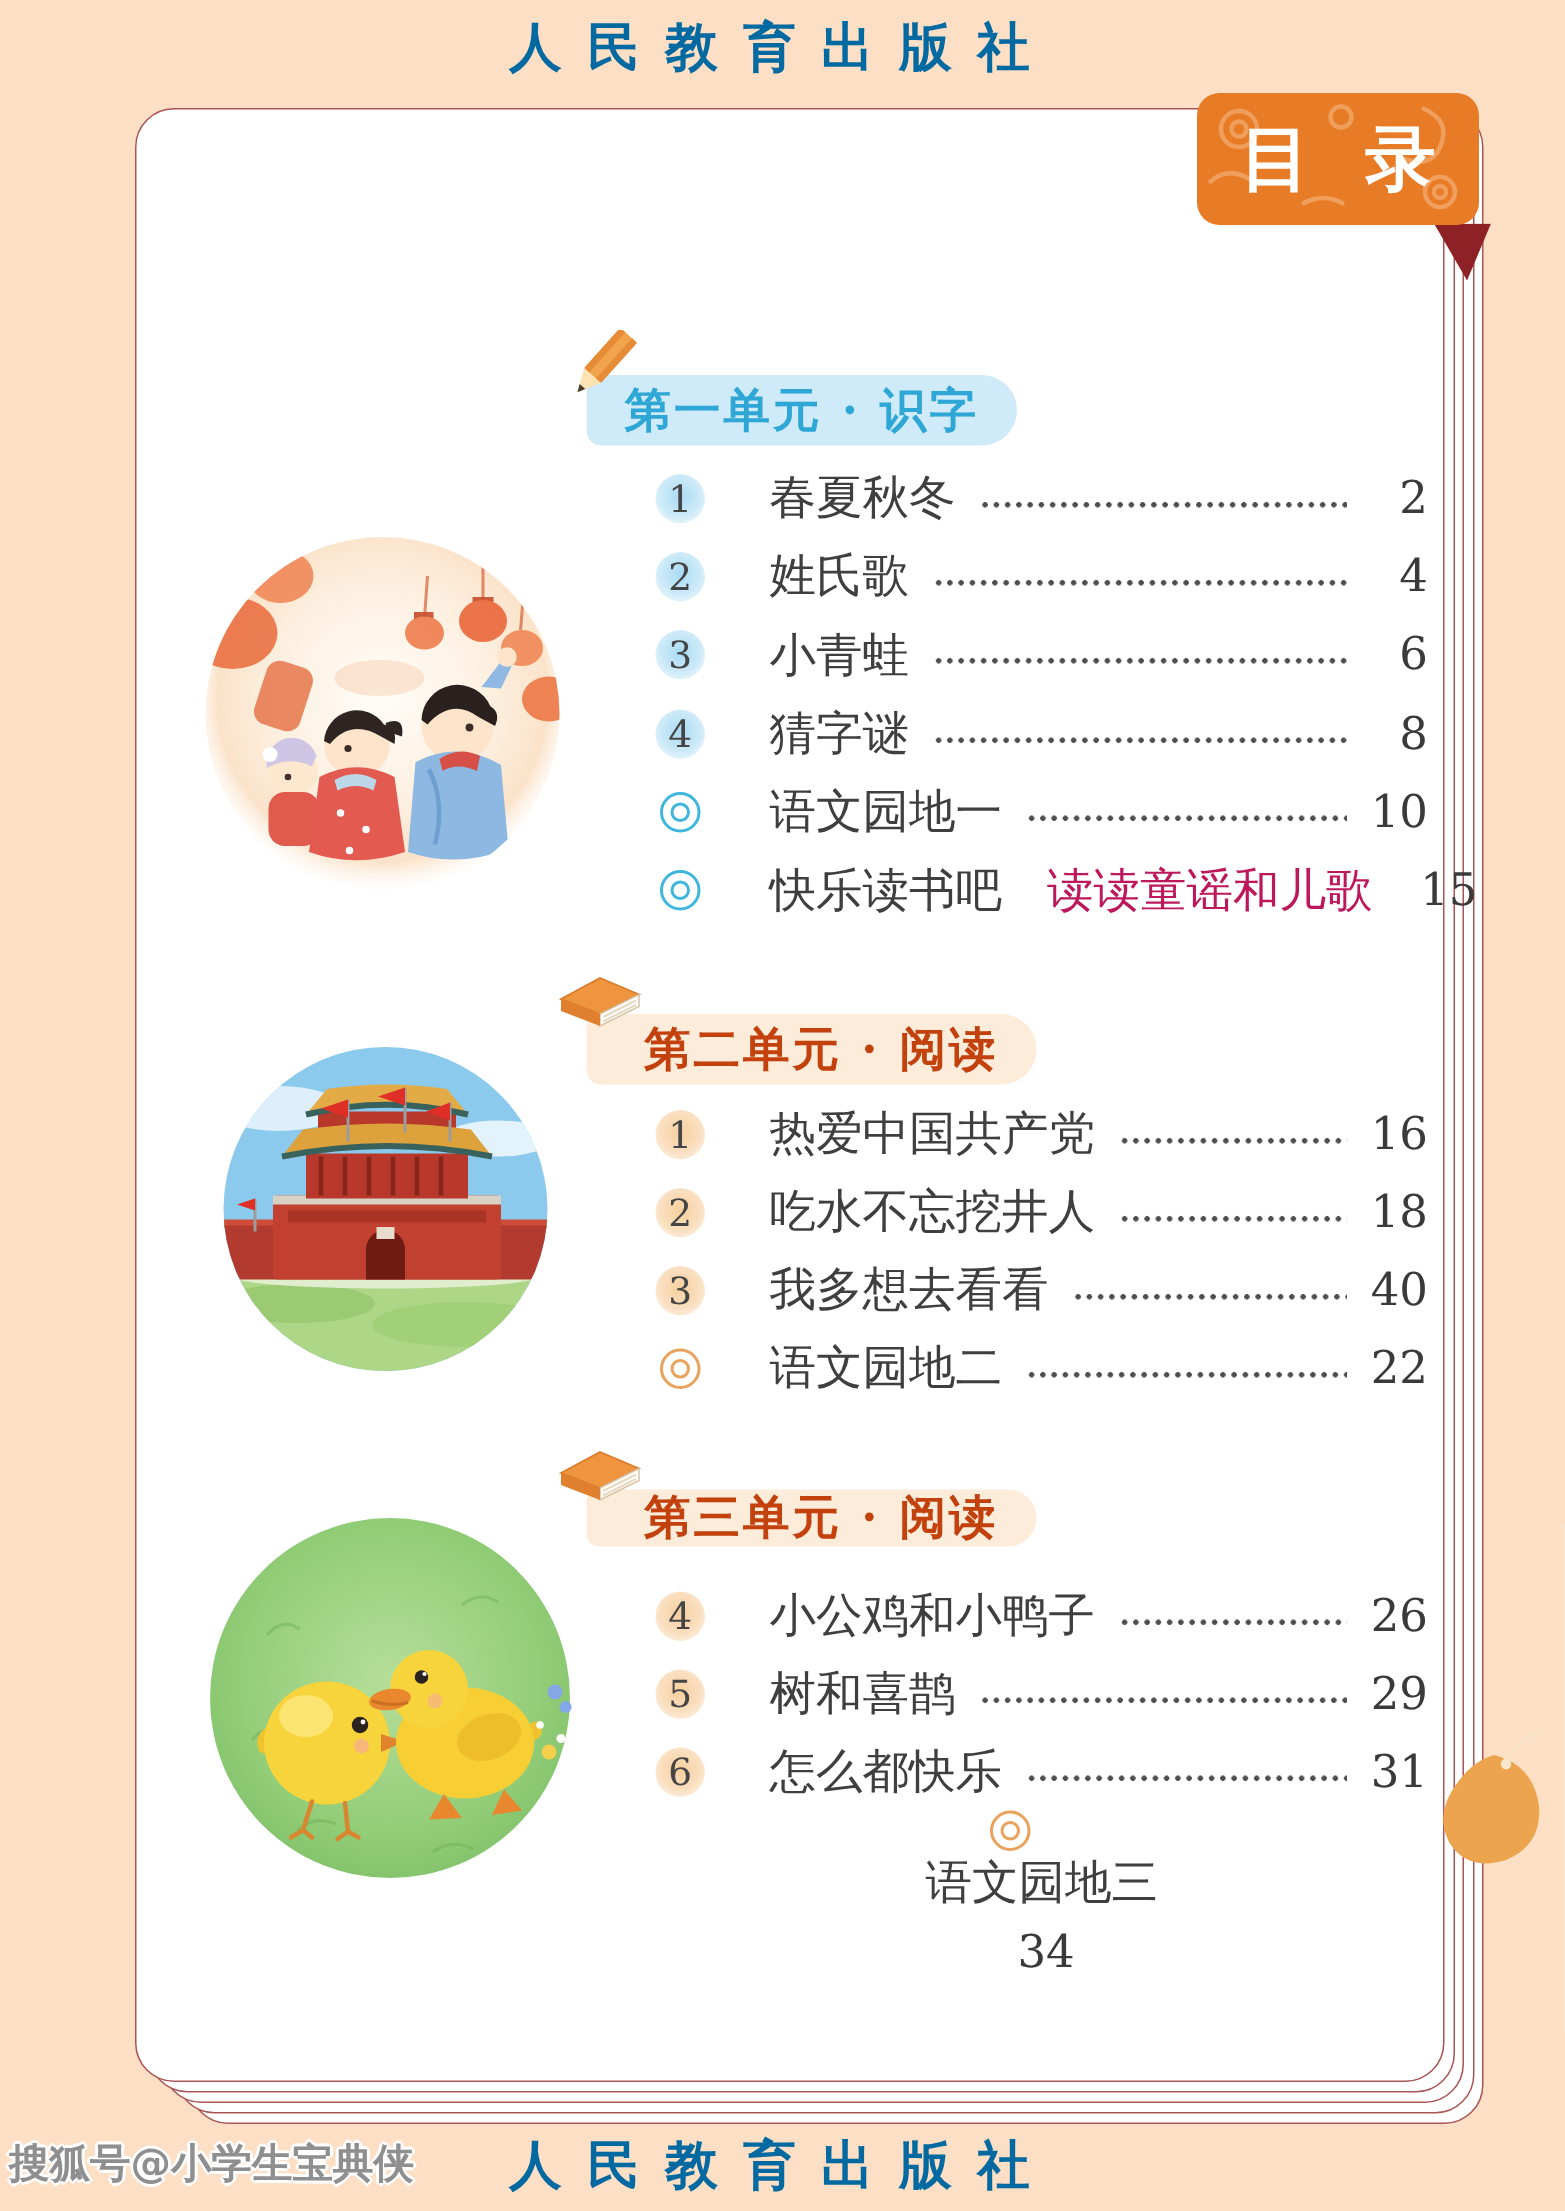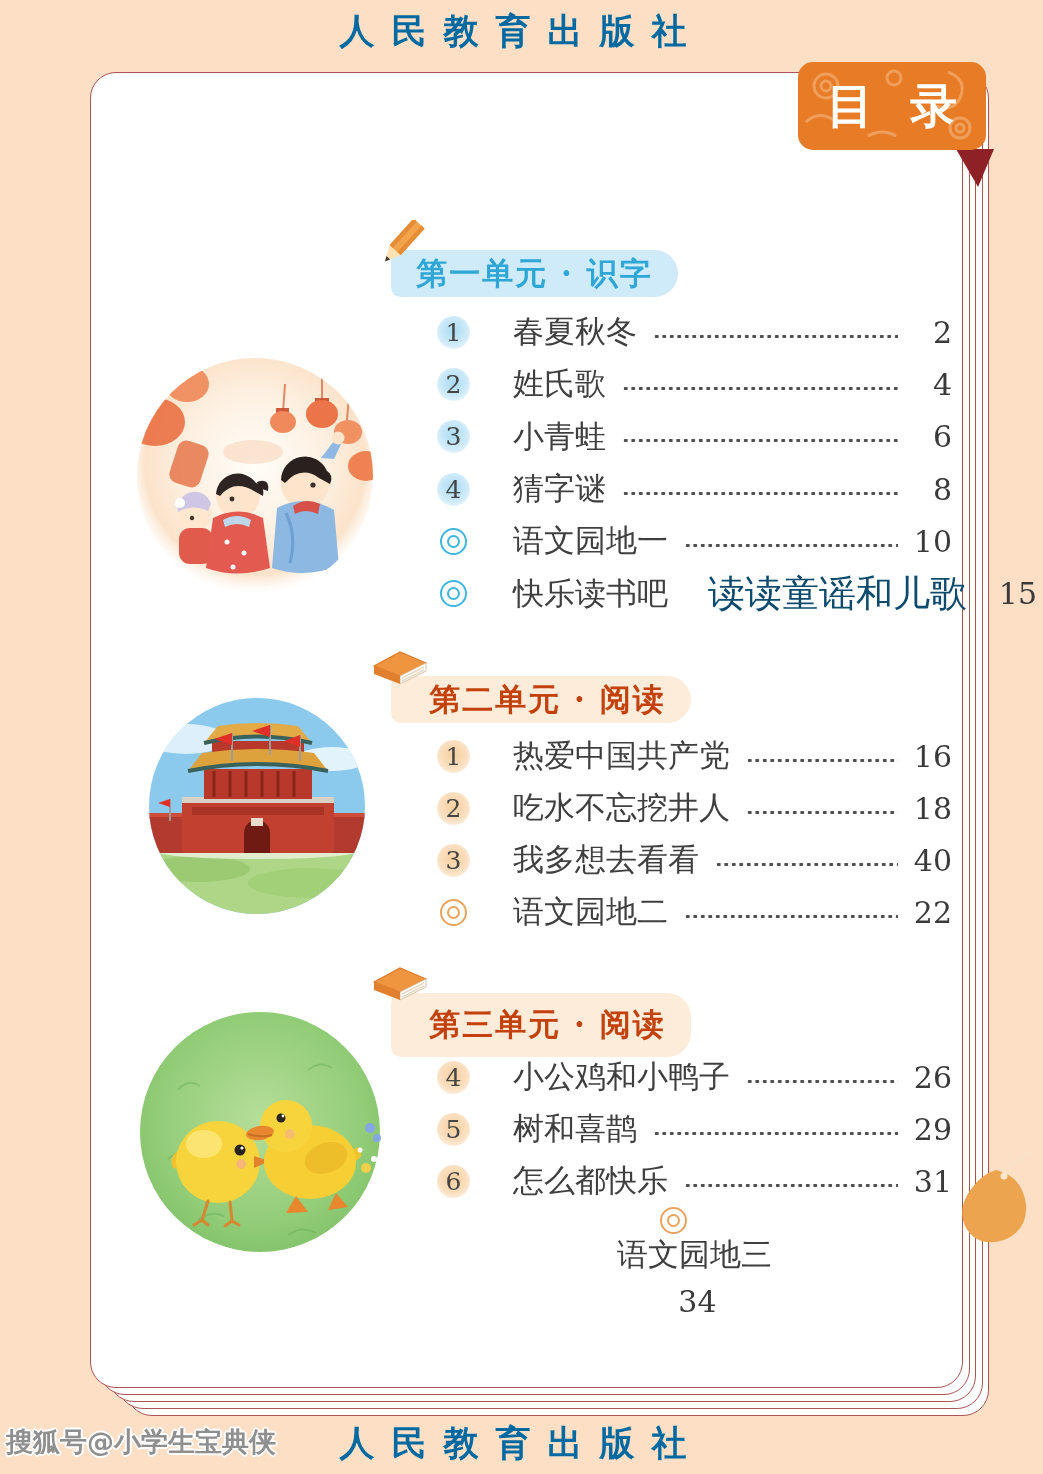--- a/index.html
+++ b/index.html
@@ -44,21 +44,21 @@
          justify-content:center;font-size:25px;color:#454545;margin-right:43px;}
   .badge.t-blue{background:radial-gradient(circle at 50% 45%,#a9dbf4 0%,#cdeaf8 55%,#ecf7fd 82%,rgba(255,255,255,0) 100%);}
   .badge.t-orange{background:radial-gradient(circle at 50% 45%,#f6cf9e 0%,#fadfc0 55%,#fdf1e2 82%,rgba(255,255,255,0) 100%);}
   .ring{width:27px;height:27px;border-radius:50%;flex:0 0 27px;box-sizing:border-box;
         border:2.5px solid;display:flex;align-items:center;justify-content:center;
         margin:0 46px 0 3px;}
   .ring span{width:13px;height:13px;border-radius:50%;box-sizing:border-box;border:2.5px solid;}
   .ring.t-blue, .ring.t-blue span{border-color:#3fb6dc;}
   .ring.t-orange, .ring.t-orange span{border-color:#e9a35d;}
   .etitle{font-size:31px;color:#3f3f3f;white-space:nowrap;}
-  .esub{font-size:37px;color:#0c4a6e;white-space:nowrap;margin-left:40px;}
+  .esub{font-size:31px;color:#be185d;white-space:nowrap;margin-left:30px;}
   .leader{flex:1 1 auto;height:5px;margin:8px 10px 0 16px;align-self:center;
           background-image:radial-gradient(circle,#4e4e4e 1.7px,rgba(0,0,0,0) 1.9px);
           background-size:7.5px 5px;background-repeat:repeat-x;background-position:left center;}
   .pagenum{font-size:30px;color:#3a3a3a;width:44px;text-align:right;flex:0 0 44px;}
 
   
   .illu{position:absolute;z-index:11;}
   #illu1{left:135px;top:356px;}
   #illu2{left:148px;top:697px;}
   #illu3{left:138px;top:1010px;}
@@ -191,21 +191,21 @@
           <span class="pagenum">22</span>
         </div>
       </div>
       <svg width="60" height="56" viewBox="0 0 60 56" class="unit-icon" style="left: 354px; top: 960px;">
       <polygon points="4,22 30,8 56,19 30,32" fill="#f0953f" stroke="#db7c2c" stroke-width="1.2"></polygon>
       <polygon points="30,32 56,19 56,27 30,40" fill="#ffffff" stroke="#d8c3a5" stroke-width="1"></polygon>
       <polygon points="4,22 4,30 30,40 30,32" fill="#e0802e"></polygon>
       <line x1="32" y1="34" x2="54" y2="23" stroke="#e6d9c2" stroke-width="1.4"></line>
       <line x1="32" y1="37" x2="54" y2="26" stroke="#e6d9c2" stroke-width="1.4"></line>
     </svg>
-      <div class="unit-bar t-orange" style="left: 375px; top: 993px; width: 287px; height: 64px;">第三单元 · 阅读</div>
+      <div class="unit-bar t-orange" style="left: 375px; top: 993px; width: 287px; height: 38px;">第三单元 · 阅读</div>
       <div class="rows" style="left: 421px; top: 1051px; width: 515px;">
         <div class="row" style="height: 52px;">
           <span class="badge t-orange">4</span>
           <span class="etitle">小公鸡和小鸭子</span>
           <span class="leader"></span>
           <span class="pagenum">26</span>
         </div>
         <div class="row" style="height: 52px;">
           <span class="badge t-orange">5</span>
           <span class="etitle">树和喜鹊</span>

